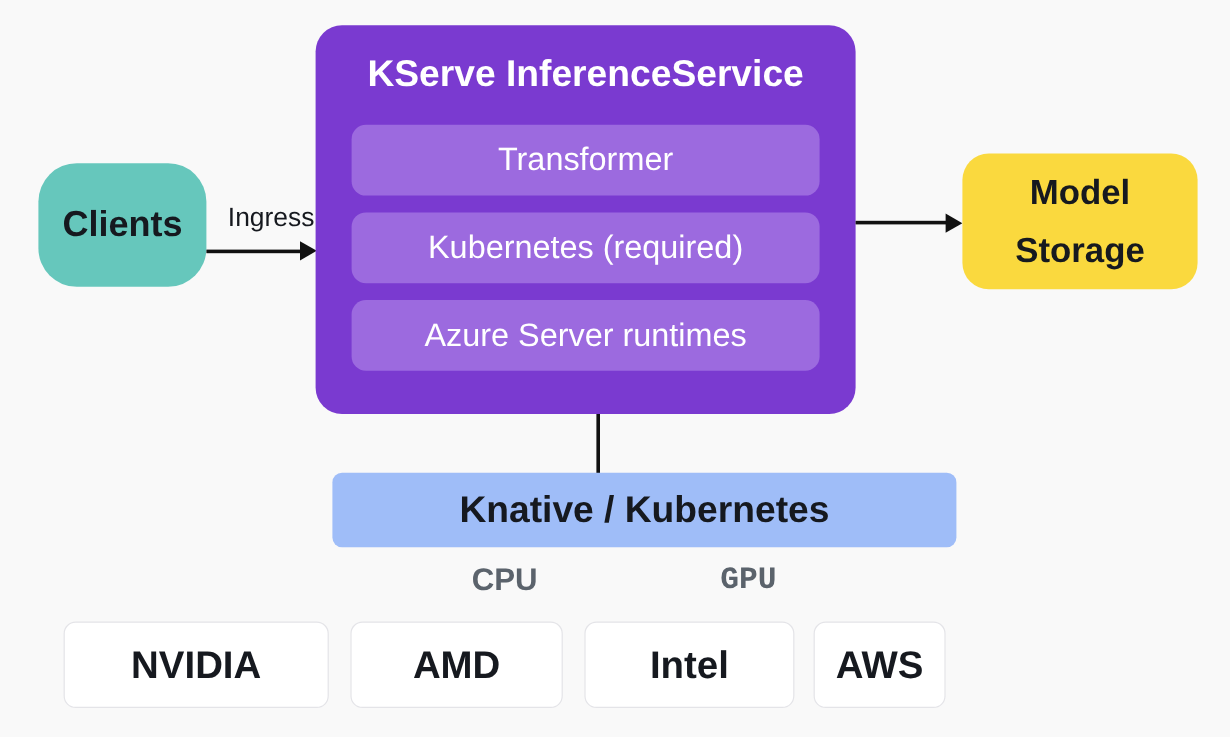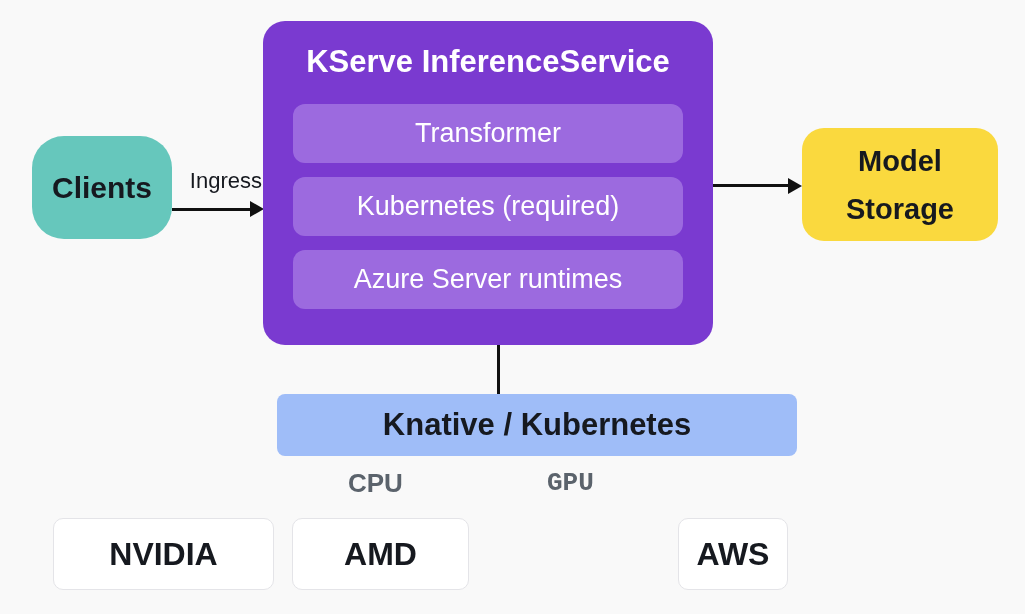--- a/index.html
+++ b/index.html
@@ -109,21 +109,21 @@
     left: 263px; top: 394px; width: 520px; height: 62px;
     background: var(--platform-bg);
     border-radius: 8px;
     font-size: 31px; font-weight: bold; color: var(--text-dark); margin-left: 14px;
   }
 
   
   .hw-label {
     position: absolute;
     top: 468px; width: 100px;
-    text-align: left;
+    text-align: right;
     font-size: 26px; font-weight: bold; color: var(--text-gray);
   }
 
   
   .vendor {
     position: absolute;
     top: 518px; height: 72px;
     background: var(--vendor-bg);
     border: 1.5px solid var(--vendor-border);
     border-radius: 10px;
@@ -172,17 +172,20 @@
 
   <div class="hw-label" style="left:348px;">CPU</div>
   <div class="hw-label" style="left:547px;font-family:Liberation Mono, monospace;">GPU</div>
 
   <div class="vendor" style="left:53px;  width:221px;">
     <span>NVIDIA</span>
   </div>
   <div class="vendor" style="left:292px; width:177px;">
     <span>AMD</span>
   </div>
+  <div class="vendor" style="left:487px; width:175px;">
+    <span>Intel</span>
+  </div>
   <div class="vendor" style="left:678px; width:110px;">
     <span>AWS</span>
   </div>
 
 </div>
 
 </body></html>

